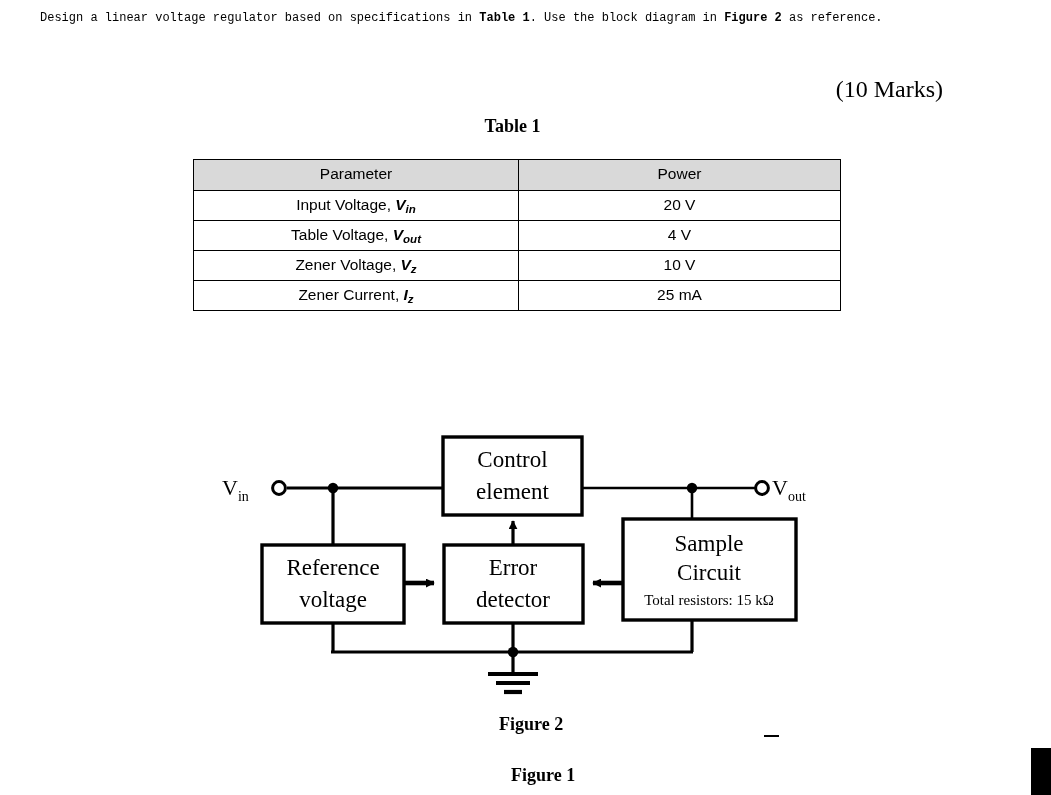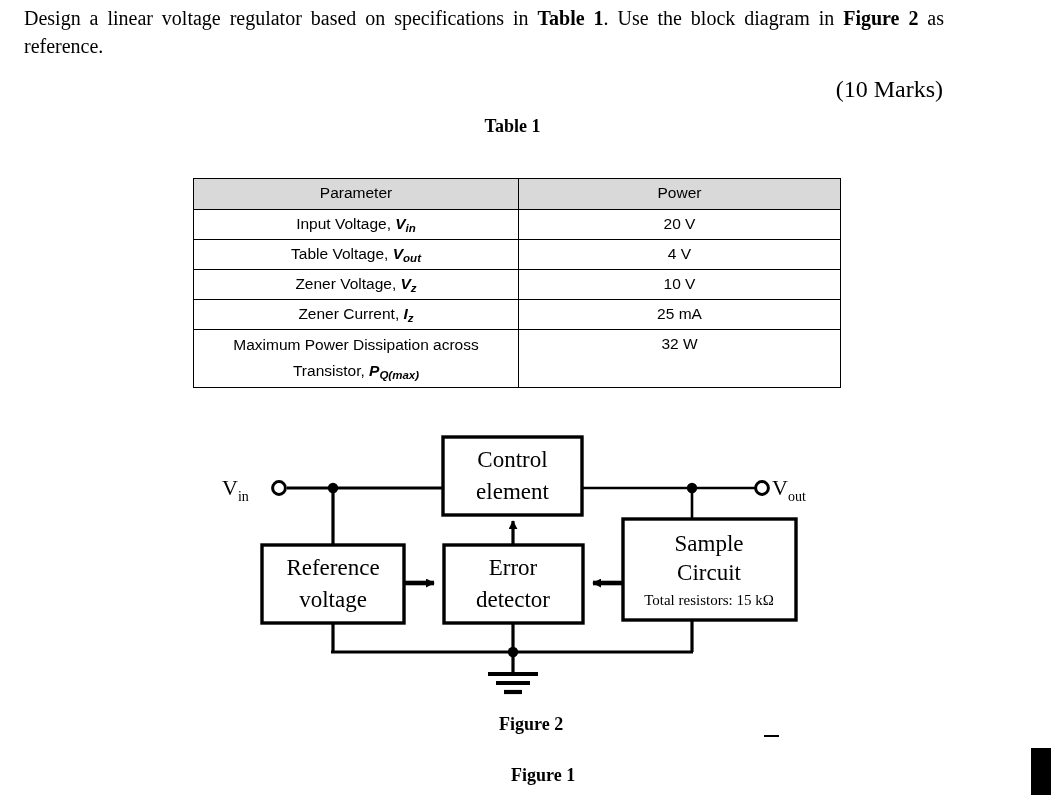--- a/index.html
+++ b/index.html
@@ -12,25 +12,25 @@
     height: 795px;
     position: relative;
     overflow: hidden;
     font-family: "Liberation Serif", serif;
     color: #000000;
   }
 
   
   #intro-paragraph {
     position: absolute;
-    left: 24px;
+    left: 40px;
     top: 4px;
     width: 920px;
-    font-family: Liberation Serif, serif;
-    font-size: 20px;
+    font-family: Liberation Mono, monospace;
+    font-size: 12px;
     line-height: 28px;
     text-align: justify;
   }
   .bold { font-weight: bold; }
 
   #marks-line {
     position: absolute;
     right: 108px;
     top: 76px;
     font-family: "Liberation Serif", serif;
@@ -51,21 +51,20 @@
 
   #spec-table {
     position: absolute;
     left: 193px;
     top: 159px;
     width: 647px;
     border-collapse: collapse;
     table-layout: fixed;
     font-family: "Liberation Sans", sans-serif;
     font-size: 15.5px;
-    margin-top: 19px;
   }
   #spec-table col.c-param { width: 325px; }
   #spec-table col.c-value { width: 322px; }
 
   #spec-table th, #spec-table td {
     border: 1px solid #000000;
     text-align: center;
     padding: 2px 4px;
     font-weight: normal;
     vertical-align: top;
@@ -156,24 +155,20 @@
       <td class="param-cell"><span>Table Voltage, </span><span class="ital">V</span><span class="sub ital">out</span></td>
       <td class="val-cell">4 V</td>
     </tr>
     <tr>
       <td class="param-cell"><span>Zener Voltage, </span><span class="ital">V</span><span class="sub ital">z</span></td>
       <td class="val-cell">10 V</td>
     </tr>
     <tr>
       <td class="param-cell"><span>Zener Current, </span><span class="ital">I</span><span class="sub ital">z</span></td>
       <td class="val-cell">25 mA</td>
-    </tr>
-    <tr class="tall">
-      <td class="param-cell"><span>Maximum Power Dissipation across Transistor, </span><span class="ital">P</span><span class="sub ital">Q(max)</span></td>
-      <td class="val-cell">32 W</td>
     </tr>
   </tbody>
 </table>
 
 <div id="diagram">
   <svg width="1051" height="290" viewBox="0 0 1051 290" xmlns="http://www.w3.org/2000/svg">
     <defs>
       <marker id="arrowFilled" markerWidth="9" markerHeight="9" refX="8.2" refY="4.5" orient="auto" markerUnits="userSpaceOnUse">
         <path d="M0,0 L9,4.5 L0,9 z" fill="#000"></path>
       </marker>

